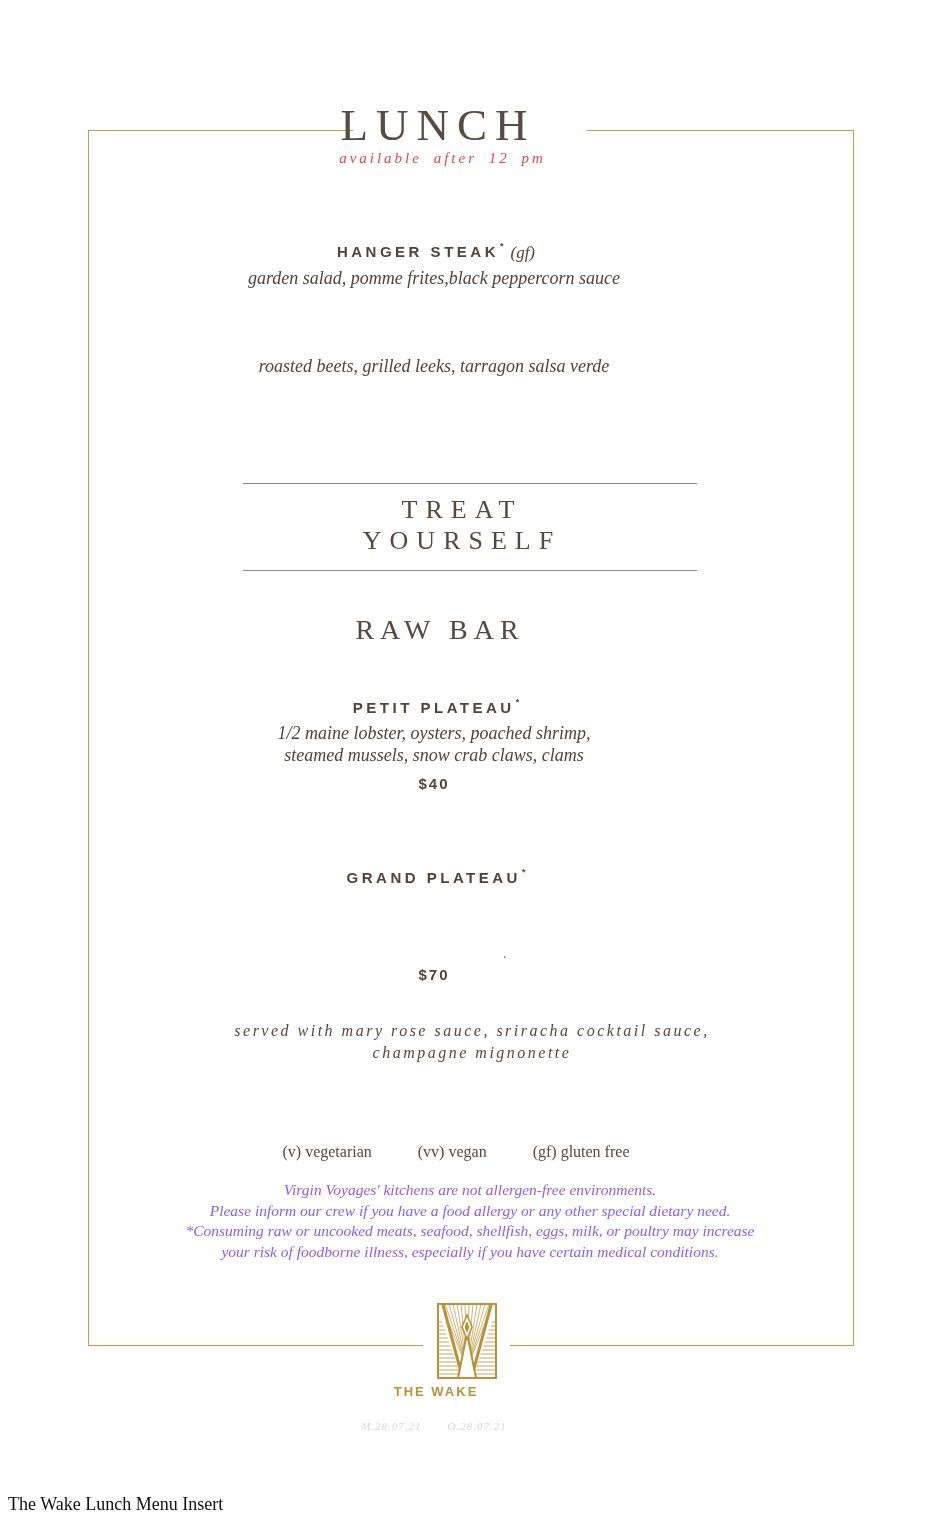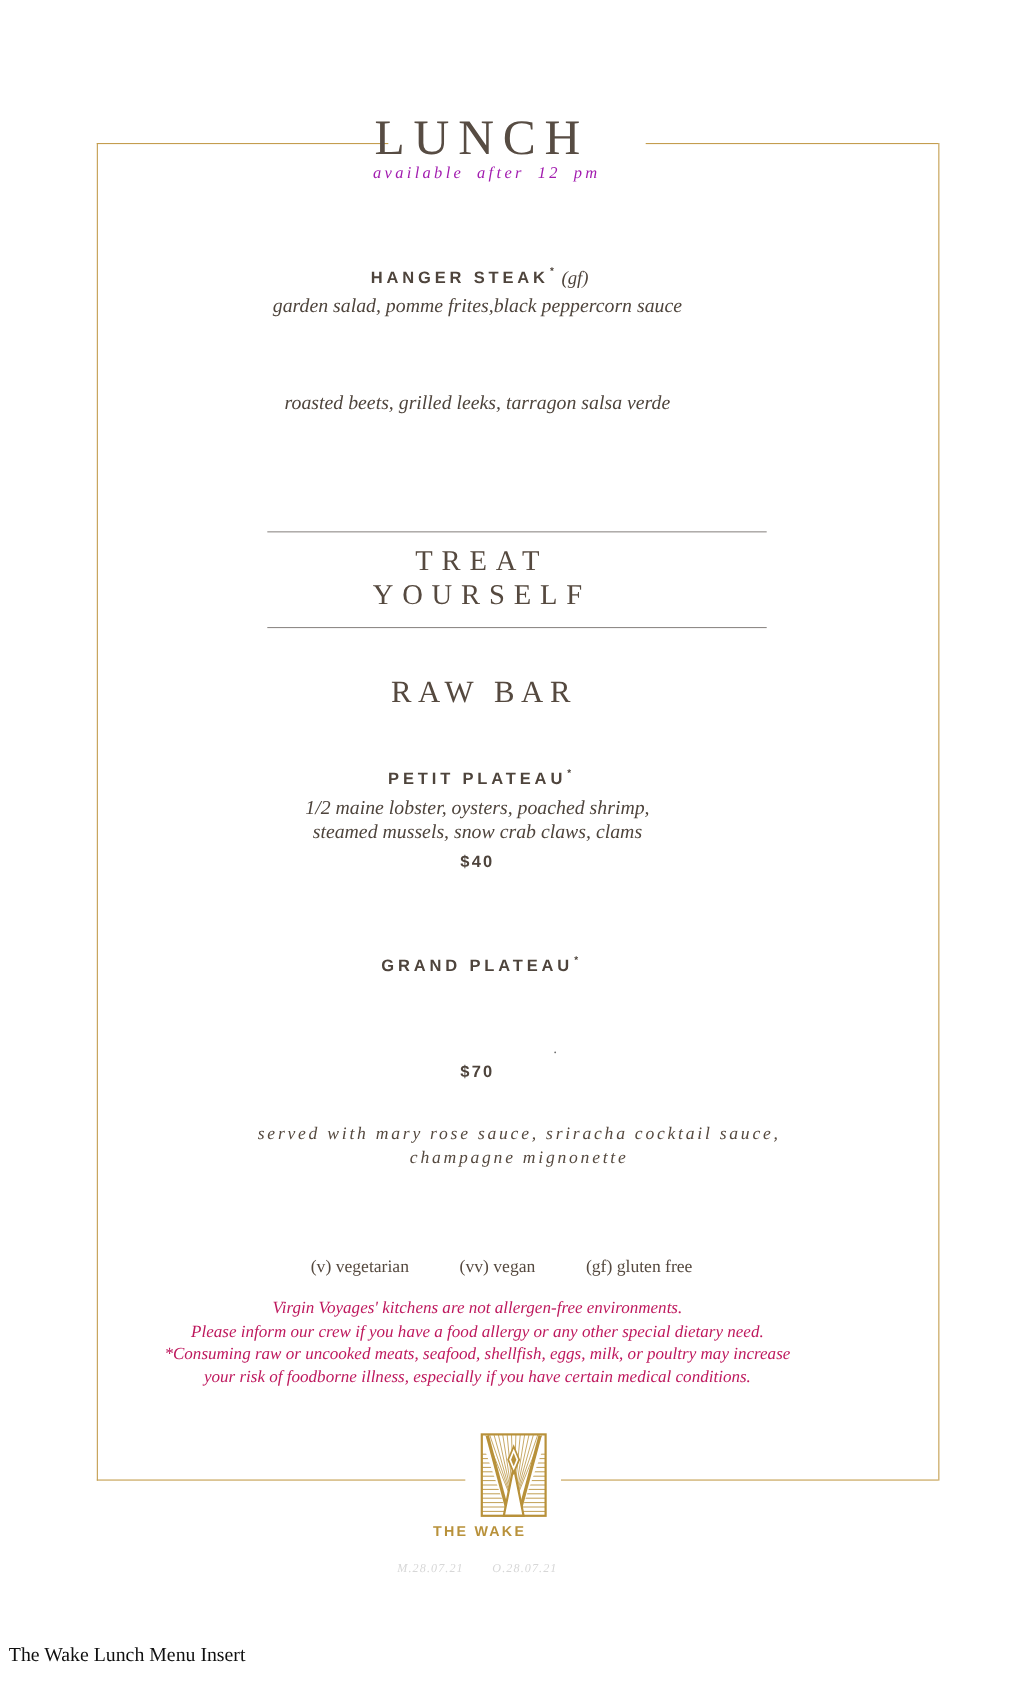--- a/index.html
+++ b/index.html
@@ -11,21 +11,21 @@
   .center{left:0;width:868px;text-align:center;}
   .gold-line{position:absolute;background:#c49d4e;height:1px;}
   .gold-line.v{width:1px;}
   .rule{position:absolute;left:243px;width:454px;height:1px;background:#8f8b88;}
 
   .lunch-title{
     font-size:45px;letter-spacing:8px;padding-left:8px;color:#574c43;line-height:46px;
   }
   .lunch-sub{
     font-style:italic;font-size:15px;letter-spacing:3px;word-spacing:5px;
-    color:#a21caf;margin-top:2px;padding-left:17px;
+    color:#ef4444;margin-top:2px;padding-left:17px;
   }
   .item-name{
     font-family:"Liberation Sans", sans-serif;font-weight:bold;font-size:15px;
     letter-spacing:3.5px;color:#4e443c;line-height:18px;padding-left:4px;
   }
   .mark{font-size:9px;vertical-align:8px;letter-spacing:0;margin-left:1px;}
   .diet{
     font-family:"Liberation Serif", serif;font-style:italic;font-weight:normal;
     font-size:17px;letter-spacing:0;margin-left:7px;vertical-align:-1px;
   }
@@ -43,21 +43,21 @@
     font-family:"Liberation Sans", sans-serif;font-weight:bold;font-size:15px;
     letter-spacing:2px;color:#4e443c;
   }
   .served{
     font-style:italic;font-size:16px;letter-spacing:2.5px;line-height:22px;color:#55493f;
   }
   .legend-row{
     display:flex;justify-content:center;gap:46px;font-size:16px;color:#55493f;padding-left:44px;
   }
   .disclaimer{
-    font-style:italic;font-size:15.5px;line-height:20.5px;color:#be185d;
+    font-style:italic;font-size:15.5px;line-height:20.5px;color:#8b5cf6;padding-left:36px;
   }
   .brand{
     font-family:"Liberation Sans", sans-serif;font-weight:bold;font-size:13px;
     letter-spacing:2px;color:#b8913a;padding-left:2px;
   }
   .dates{
     display:flex;justify-content:center;gap:26px;font-style:italic;font-size:11px;
     letter-spacing:1px;color:#d7d7d7;
   }
   .stray{font-size:14px;color:#6c6c6c;}
@@ -83,21 +83,21 @@
   <div class="abs center" style="top:237px;">
     <div class="item-name"><span>HANGER STEAK</span><sup class="mark">*</sup><span class="diet">(gf)</span></div>
     <div class="item-desc">garden salad, pomme frites,black peppercorn sauce</div>
   </div>
 
   <div class="abs center" style="top:350px;">
     <div class="item-desc">roasted beets, grilled leeks, tarragon salsa verde</div>
   </div>
 
   <div class="rule" style="top:483px;"></div>
-  <div class="abs center" style="top:494px;">
+  <div class="abs center" style="top:494px;margin-left:24px;">
     <div class="treat">TREAT</div>
     <div class="treat">YOURSELF</div>
   </div>
   <div class="rule" style="top:570px;"></div>
 
   <div class="abs center rawbar" style="top:614px;">RAW BAR</div>
 
   <div class="abs center" style="top:693px;">
     <div class="item-name"><span>PETIT PLATEAU</span><sup class="mark">*</sup></div>
     <div class="item-desc">

